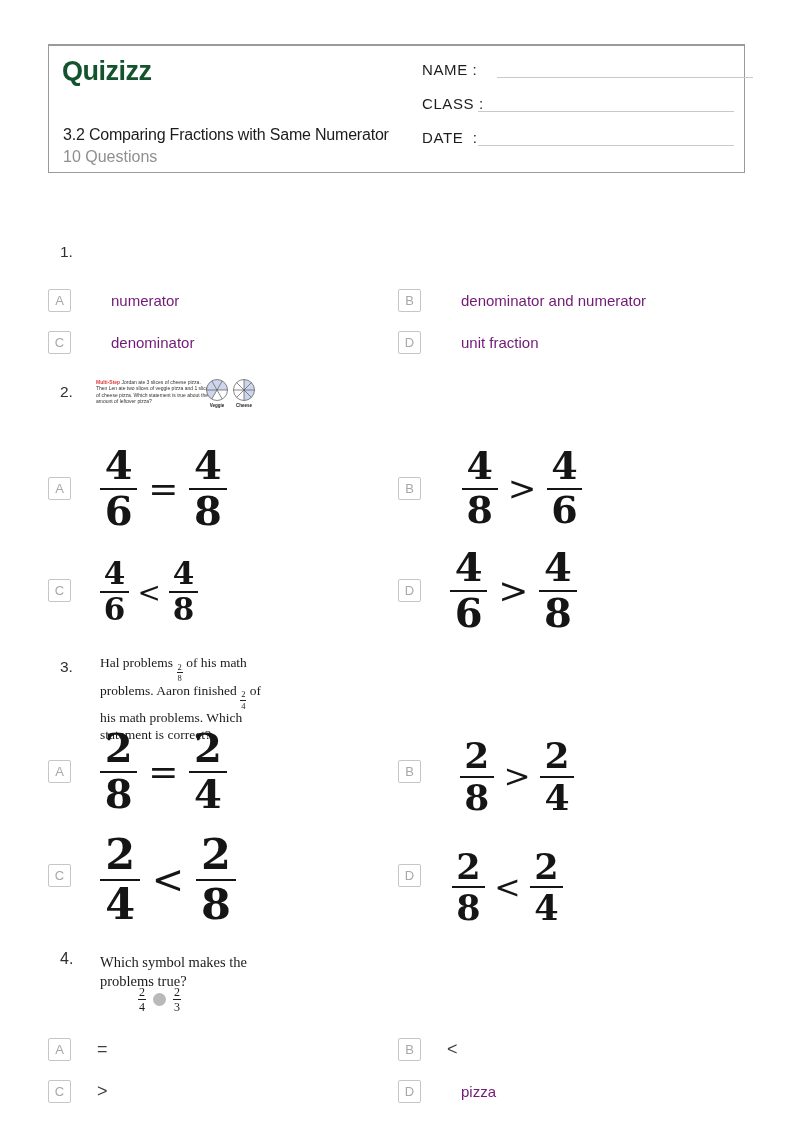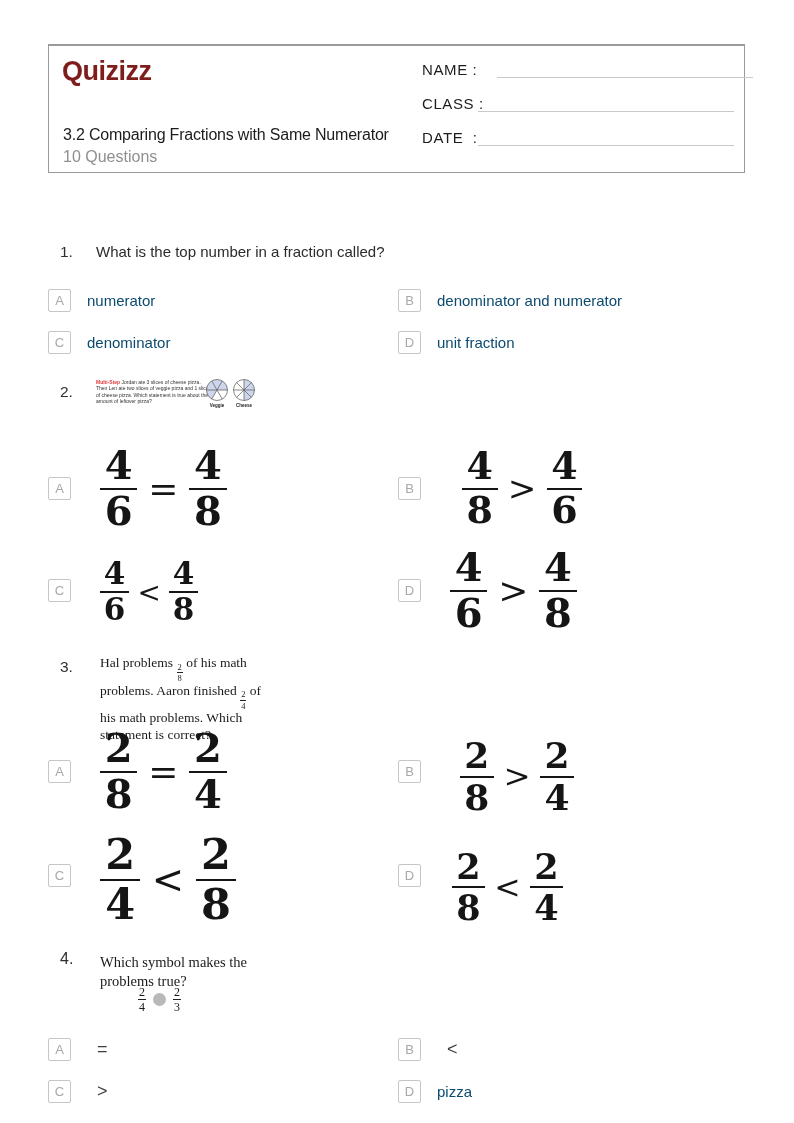--- a/index.html
+++ b/index.html
@@ -3,36 +3,36 @@
 <meta charset="utf-8">
 <style>
   html,body{margin:0;padding:0;background:#ffffff;}
   .page{position:relative;width:794px;height:1123px;background:#fff;overflow:hidden;
         font-family:"Liberation Sans",sans-serif;}
 
   
   .header-box{position:absolute;left:48px;top:44px;width:697px;height:129px;
               border:1px solid #9a9a9a;border-top-width:2px;box-sizing:border-box;background:#fff;}
   .logo{position:absolute;left:13px;top:10px;font-size:27px;font-weight:bold;
-        color:#7f1d1d;letter-spacing:-0.5px;}
+        color:#14532d;letter-spacing:-0.5px;}
   .ws-title{position:absolute;left:14px;top:80px;font-size:16px;font-weight:400;
             color:#1c1c1c;letter-spacing:-0.2px;white-space:nowrap;}
   .ws-subtitle{position:absolute;left:14px;top:102px;font-size:16px;color:#8f8f8f;}
   .field-row{position:absolute;left:373px;display:flex;align-items:flex-end;}
   .field-label{font-size:15px;color:#1d1d1d;letter-spacing:0.6px;width:56px;white-space:pre;}
   .field-line{display:inline-block;width:256px;border-bottom:1px solid #c9c9c9;height:17px;}
 
   
   .qnum{position:absolute;font-size:15.5px;color:#2f2f2f;}
   .qtext{position:absolute;font-size:15px;color:#2b2b2b;}
   .orow{position:absolute;display:flex;align-items:center;}
   .obox{width:23px;height:23px;border:1px solid #c6c6c6;border-radius:2px;background:#fff;
         display:flex;align-items:center;justify-content:center;
         font-size:13px;color:#a8a8a8;flex:0 0 auto;box-sizing:border-box;}
-  .olabel{font-size:15px;color:#0c4a6e;margin-left:16px;white-space:nowrap;}
+  .olabel{font-size:15px;color:#701a75;margin-left:40px;white-space:nowrap;}
   .sym{font-size:18px;color:#3e3e3e;margin-left:26px;}
 
   
   .mcomp{position:absolute;display:flex;align-items:center;
          font-family:"DejaVu Serif",serif;color:#151515;}
   .mfrac{display:inline-flex;flex-direction:column;align-items:center;
          line-height:1.02;font-weight:bold;}
   .mfrac .fn{padding:0 0.12em 0.05em;border-bottom:0.065em solid #151515;}
   .mfrac .fd{padding-top:0.04em;}
   .mop{font-size:0.9em;margin:0 0.30em;font-weight:normal;}
@@ -81,21 +81,20 @@
       <span class="field-label">CLASS :</span>
       <span class="field-line"></span>
     </div>
     <div class="field-row" style="top:82px;">
       <span class="field-label">DATE  :</span>
       <span class="field-line"></span>
     </div>
   </div>
 
   <div class="qnum" style="left:60px;top:243px;">1.</div>
-  <div class="qtext" style="left:96px;top:243px;">What is the top number in a fraction called?</div>
 
   <div class="orow" style="left:48px;top:289px;">
     <span class="obox">A</span>
     <span class="olabel">numerator</span>
   </div>
   <div class="orow" style="left:398px;top:289px;">
     <span class="obox">B</span>
     <span class="olabel">denominator and numerator</span>
   </div>
   <div class="orow" style="left:48px;top:331px;">

